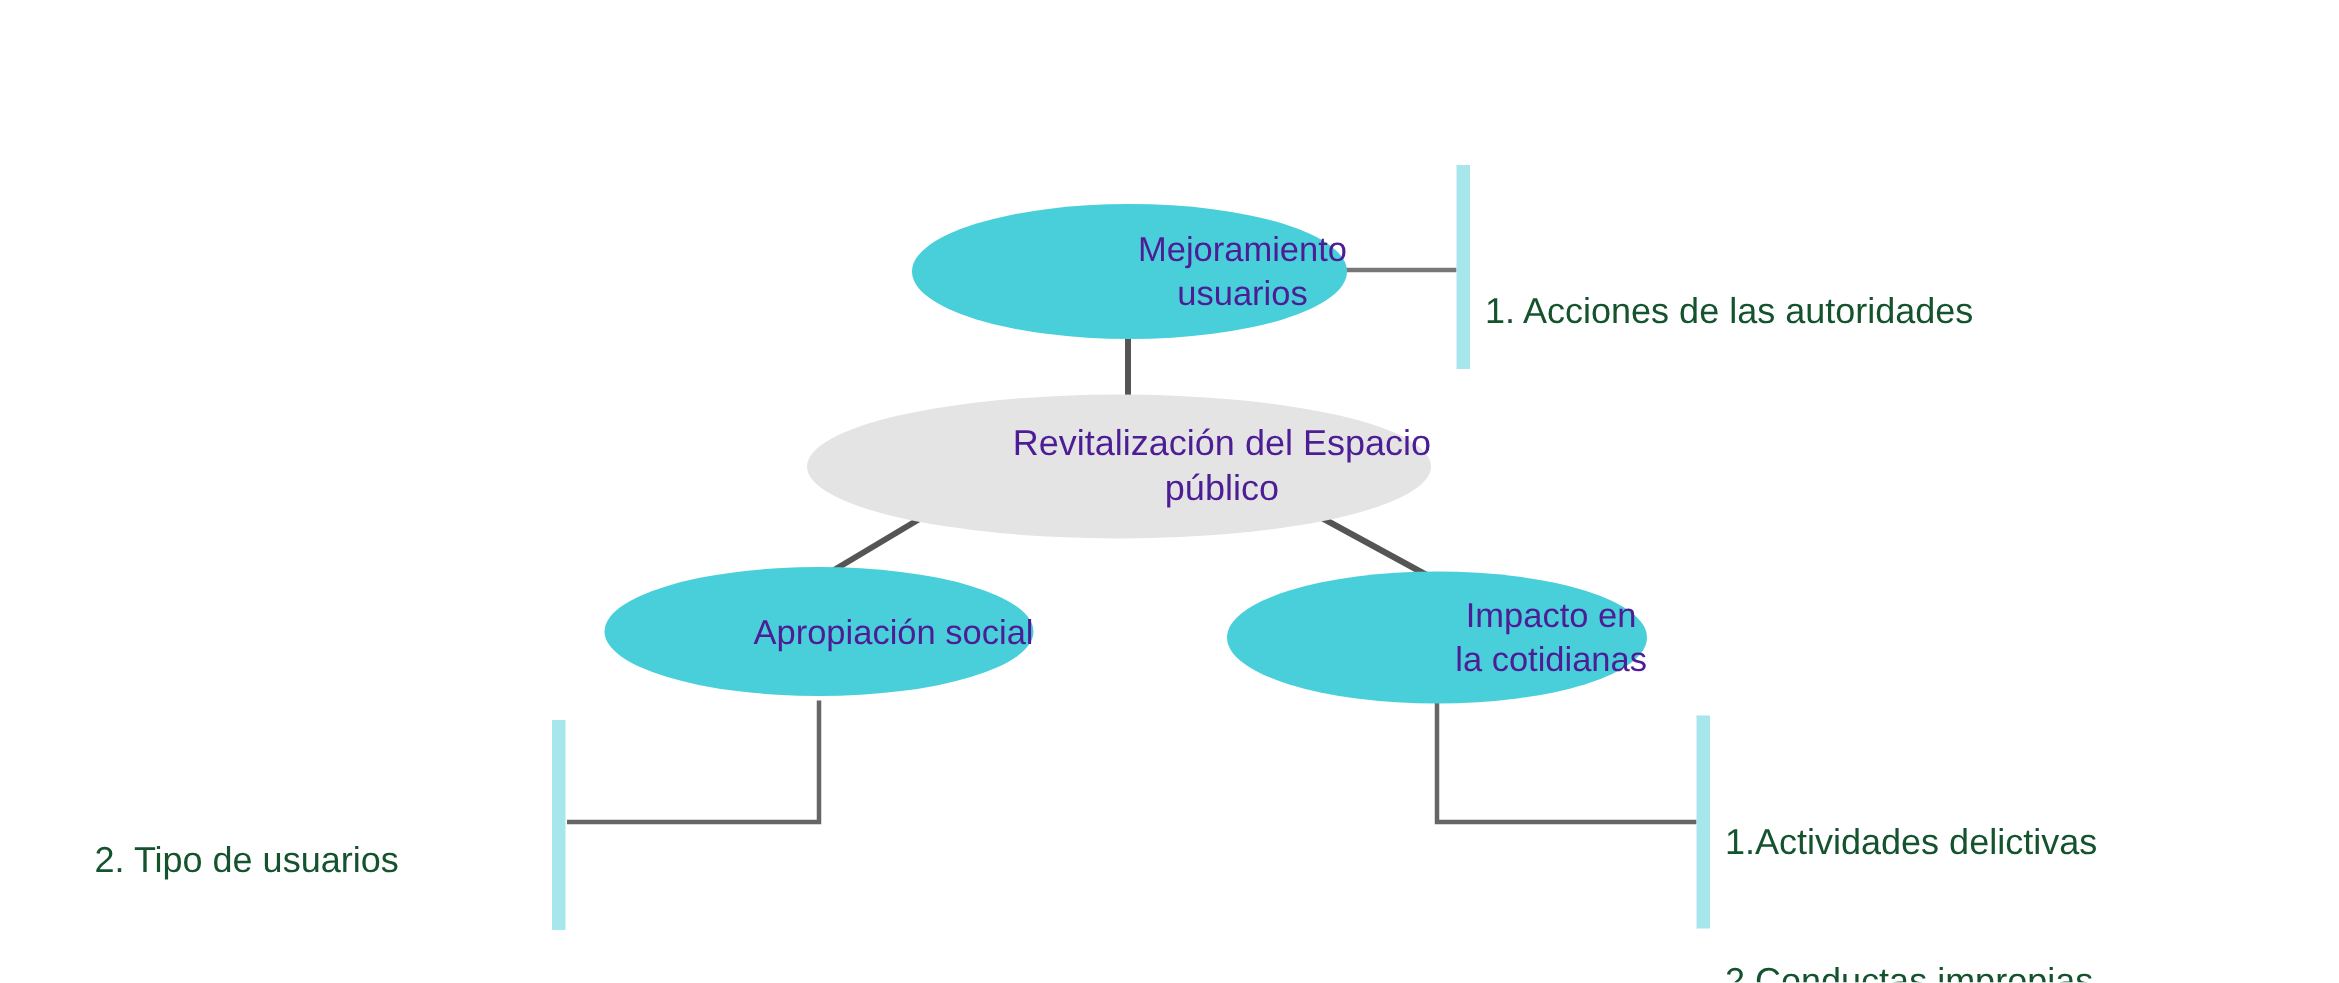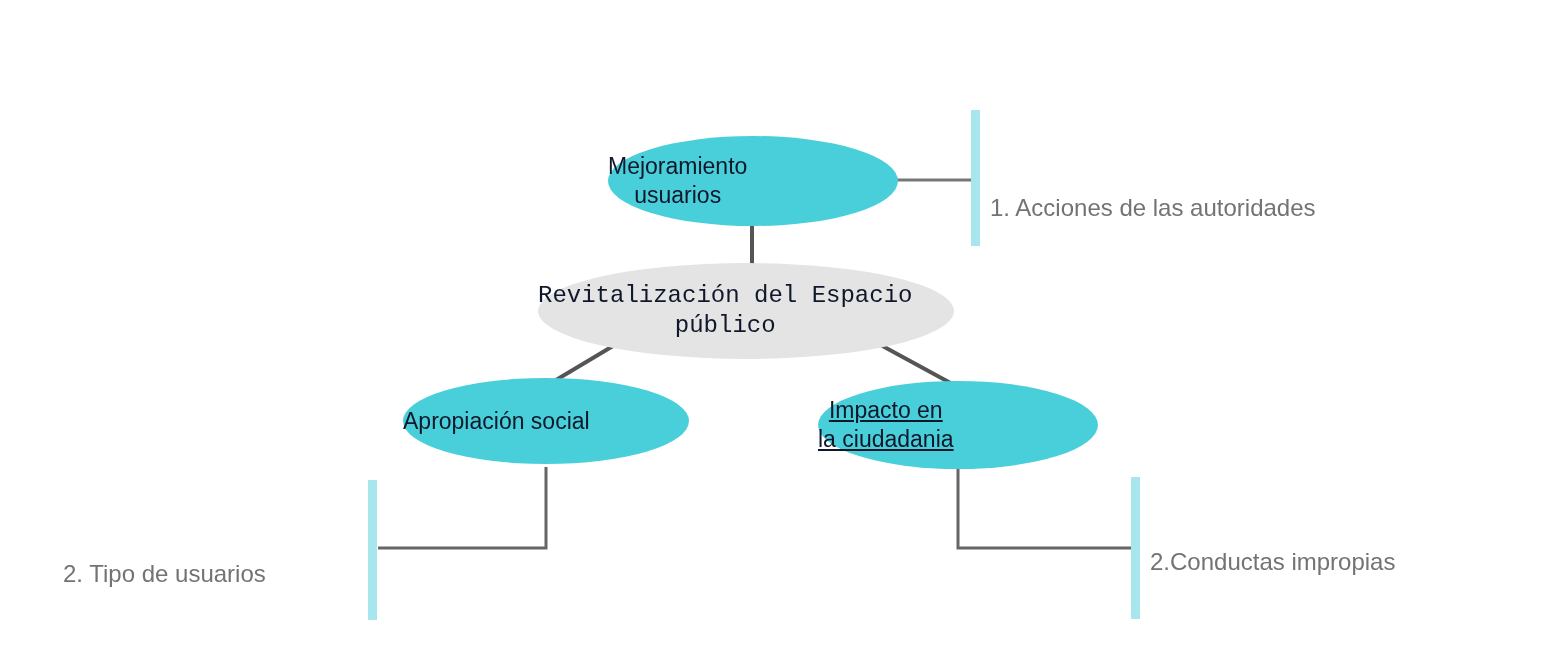--- a/index.html
+++ b/index.html
@@ -21,36 +21,36 @@
     top: 0;
     width: 1559px;
     height: 655px;
     pointer-events: none;
   }
   .node {
     position: absolute;
     border-radius: 50%;
     display: flex;
     align-items: center;
-    justify-content: flex-start;
+    justify-content: flex-end;
     text-align: center;
-    color: #0f172a;
+    color: #4c1d95;
     font-size: 23px;
     line-height: 1.25;
   }
   .node.teal { background: #49CFDA; }
   .node.gray { background: #E4E4E4; font-size: 24px; }
   .bar {
     position: absolute;
     width: 9px;
     background: #A6E6EC;
   }
   .side-list {
     position: absolute;
-    color: #737373;
+    color: #14532d;
     font-size: 24px;
     line-height: 31px;
     white-space: pre;
   }
   .side-list div { white-space: pre; }
 </style>
 </head>
 <body>
 
 <div class="canvas">
@@ -63,56 +63,57 @@
 
     <line x1="877" y1="343" x2="956" y2="386" stroke="#555555" stroke-width="4"></line>
 
     <line x1="897" y1="180" x2="971" y2="180" stroke="#777777" stroke-width="3"></line>
 
     <polyline points="546,467 546,548 378,548" fill="none" stroke="#666666" stroke-width="3"></polyline>
 
     <polyline points="958,467 958,548 1131,548" fill="none" stroke="#666666" stroke-width="3"></polyline>
   </svg>
 
-  <div class="node gray" style="left:538px; top:263px; width:416px; height:96px;font-family:Liberation Mono, monospace;">
+  <div class="node gray" style="left:538px; top:263px; width:416px; height:96px;">
     <div>
       <span>Revitalización del Espacio</span><br>
       <span>público</span>
     </div>
   </div>
 
   <div class="node teal" style="left:608px; top:136px; width:290px; height:90px;">
     <div>
       <span>Mejoramiento</span><br>
       <span>usuarios</span>
     </div>
   </div>
 
   <div class="node teal" style="left:403px; top:378px; width:286px; height:86px;">
     <div>Apropiación social</div>
   </div>
 
-  <div class="node teal" style="left:818px; top:381px; width:280px; height:88px;text-decoration:underline;">
+  <div class="node teal" style="left:818px; top:381px; width:280px; height:88px;">
     <div>
       <span>Impacto en</span><br>
-      <span>la ciudadania</span>
+      <span>la cotidianas</span>
     </div>
   </div>
 
   <div class="bar" style="left:971px; top:110px; height:136px;"></div>
   <div class="side-list" style="left:990px; top:130px;">
     <div>1. Acciones de las autoridades</div>
   </div>
 
   <div class="bar" style="left:368px; top:480px; height:140px;"></div>
   <div class="side-list" style="left:63px; top:496px;">
     <div>2. Tipo de usuarios</div>
     
   </div>
 
   <div class="bar" style="left:1131px; top:477px; height:142px;"></div>
   <div class="side-list" style="left:1150px; top:484px;">
+    <div>1.Actividades delictivas</div>
     <div>2.Conductas impropias</div>
     
     
   </div>
 
 </div>
 
 </body></html>

